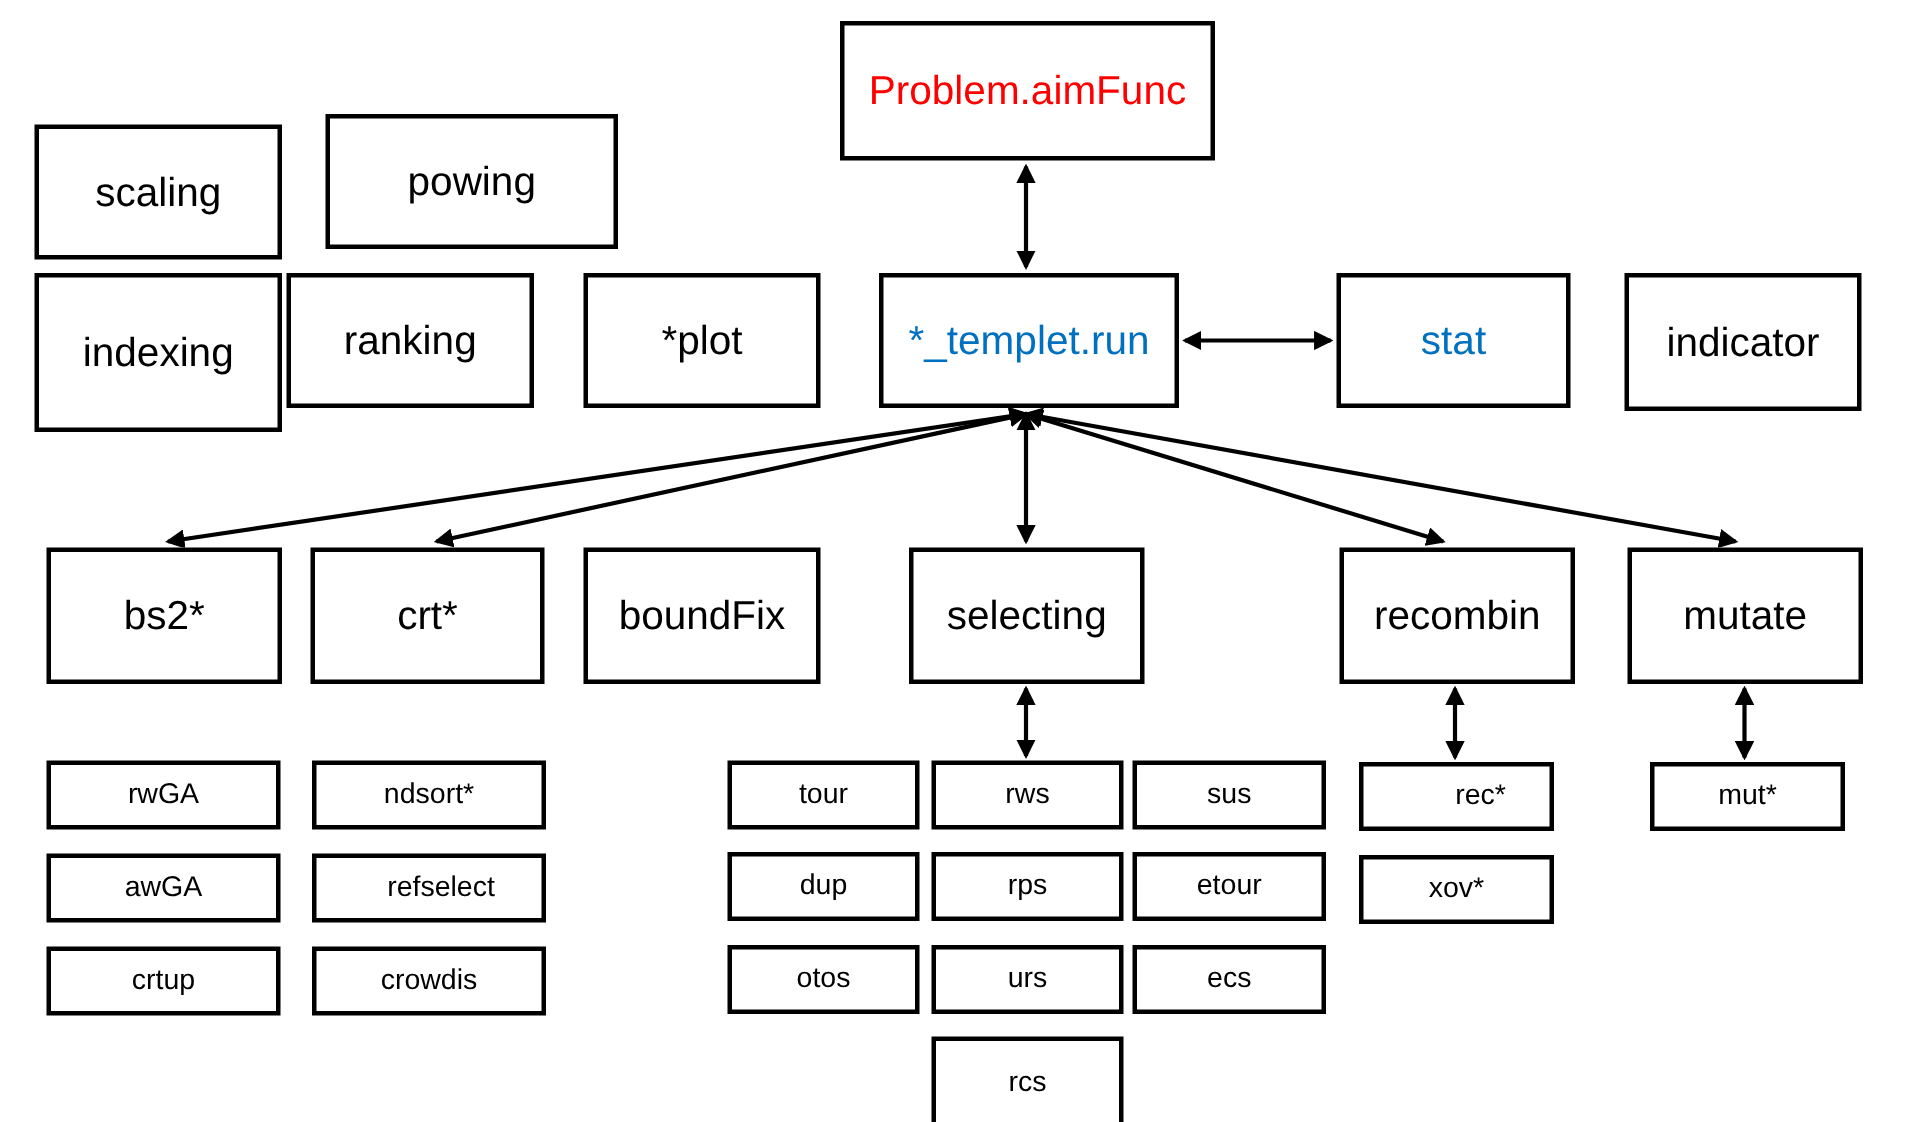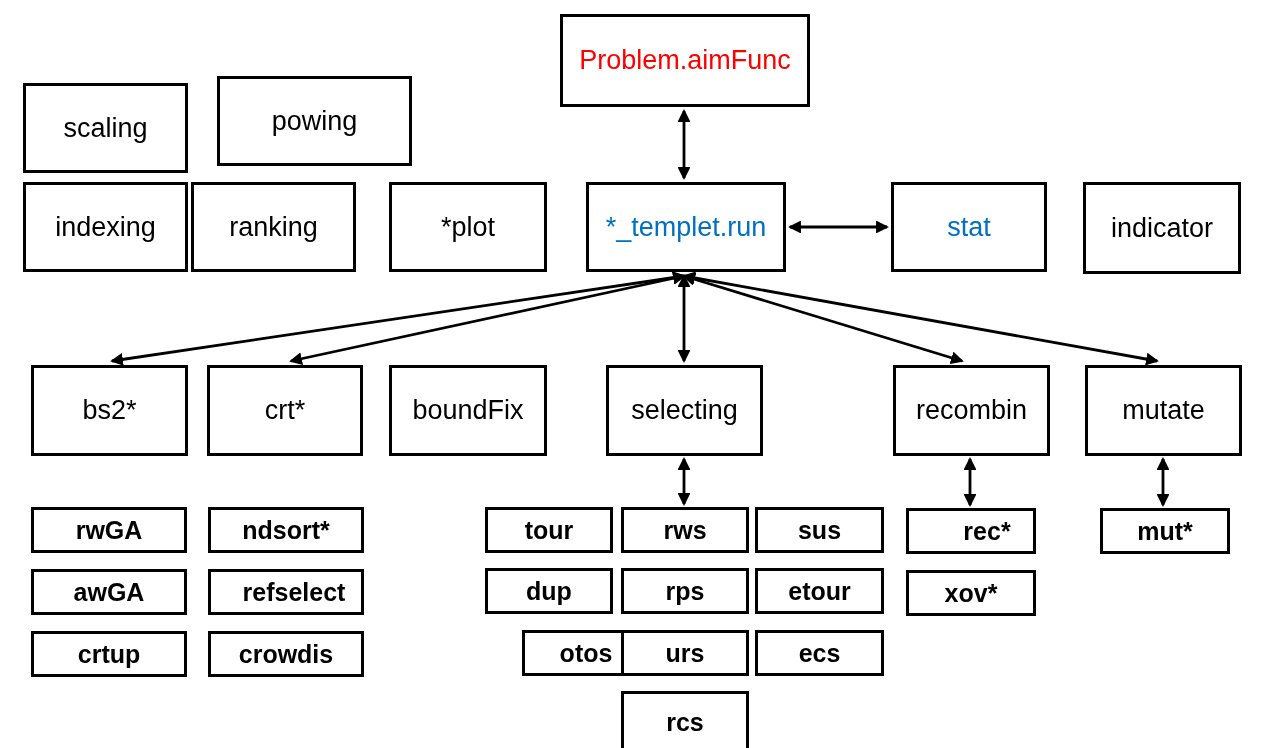--- a/index.html
+++ b/index.html
@@ -16,29 +16,29 @@
     box-sizing: border-box;
     border: 3px solid #000000;
     background: #ffffff;
     display: flex;
     align-items: center;
     justify-content: center;
     color: #000000;
     font-size: 27px;
     z-index: 2;
   }
-  .box.small { font-size: 25px; font-weight: bold; }
+  .box.small { font-size: 19px; }
   .box.red  { color: #FF0000; }
   .box.blue { color: #0070C0; }
 
   
   #n-problem_aimfunc { left: 560px; top: 14px;  width: 250px; height: 93px; }
   #n-scaling   { left: 23px;   top: 83px;  width: 165px; height: 90px; }
   #n-powing    { left: 191px;  top: 76px;  width: 195px; height: 90px; margin-left: 26px; }
-  #n-indexing  { left: 23px;   top: 182px; width: 165px; height: 90px; }
+  #n-indexing  { left: 23px;   top: 182px; width: 165px; height: 106px; }
   #n-ranking   { left: 191px;  top: 182px; width: 165px; height: 90px; }
   #n-plot      { left: 389px;  top: 182px; width: 158px; height: 90px; }
   #n-templet_run { left: 586px; top: 182px; width: 200px; height: 90px; }
   #n-stat      { left: 891px;  top: 182px; width: 156px; height: 90px; }
   #n-indicator { left: 1083px; top: 182px; width: 158px; height: 92px; }
   #n-bs2       { left: 31px;   top: 365px; width: 157px; height: 91px; }
   #n-crt       { left: 207px;  top: 365px; width: 156px; height: 91px; }
   #n-boundfix  { left: 389px;  top: 365px; width: 158px; height: 91px; }
   #n-selecting { left: 606px;  top: 365px; width: 157px; height: 91px; }
   #n-recombin  { left: 893px;  top: 365px; width: 157px; height: 91px; }
@@ -51,21 +51,21 @@
   #n-refselect { left: 208px; top: 569px; width: 156px; height: 46px; padding-left: 16px; }
   #n-crtup     { left: 31px;  top: 631px; width: 156px; height: 46px; text-align: right; }
   #n-crowdis   { left: 208px; top: 631px; width: 156px; height: 46px; }
 
   #n-tour  { left: 485px; top: 507px; width: 128px; height: 46px; }
   #n-rws   { left: 621px; top: 507px; width: 128px; height: 46px; }
   #n-sus   { left: 755px; top: 507px; width: 129px; height: 46px; }
   #n-dup   { left: 485px; top: 568px; width: 128px; height: 46px; }
   #n-rps   { left: 621px; top: 568px; width: 128px; height: 46px; }
   #n-etour { left: 755px; top: 568px; width: 129px; height: 46px; }
-  #n-otos  { left: 485px; top: 630px; width: 128px; height: 46px; margin-left: 37px; }
+  #n-otos  { left: 485px; top: 630px; width: 128px; height: 46px; }
   #n-urs   { left: 621px; top: 630px; width: 128px; height: 46px; }
   #n-ecs   { left: 755px; top: 630px; width: 129px; height: 46px; }
   #n-rcs   { left: 621px; top: 691px; width: 128px; height: 62px; }
 
   #n-rec   { left: 906px;  top: 508px; width: 130px; height: 46px; padding-left: 32px; }
   #n-xov   { left: 906px;  top: 570px; width: 130px; height: 46px; }
   #n-mut   { left: 1100px; top: 508px; width: 130px; height: 46px; }
 
   #arrow-layer {
     position: absolute;

